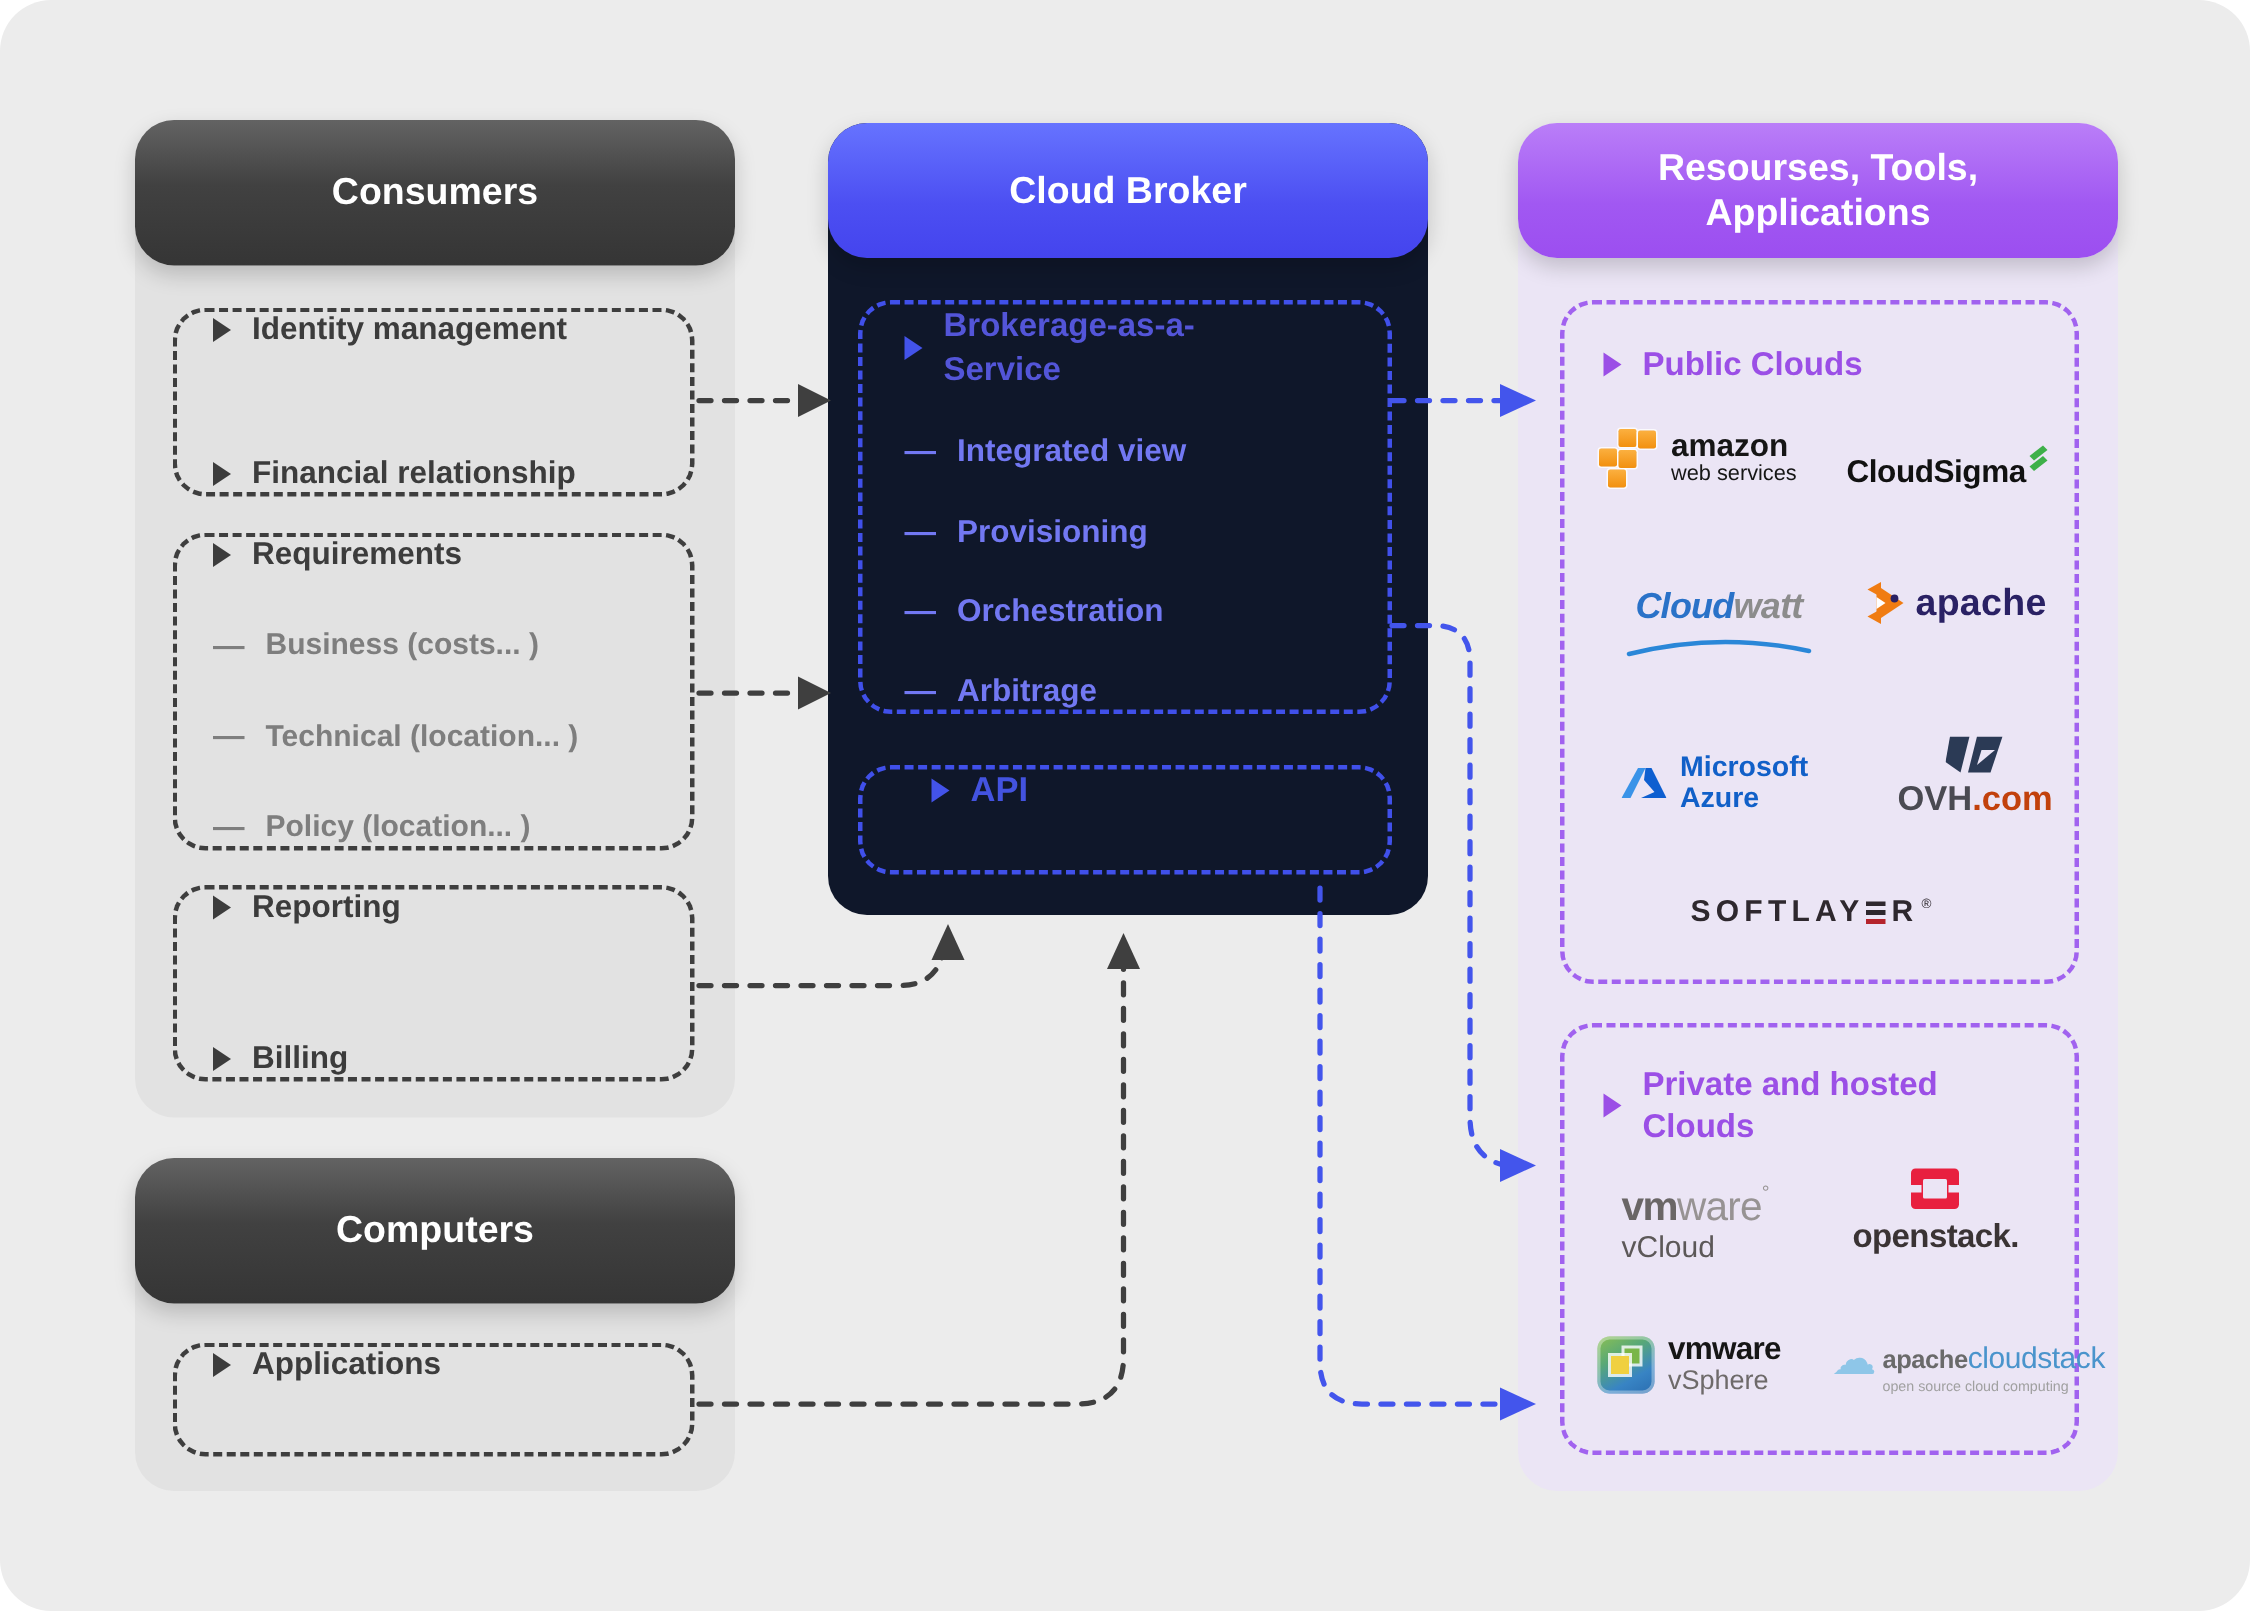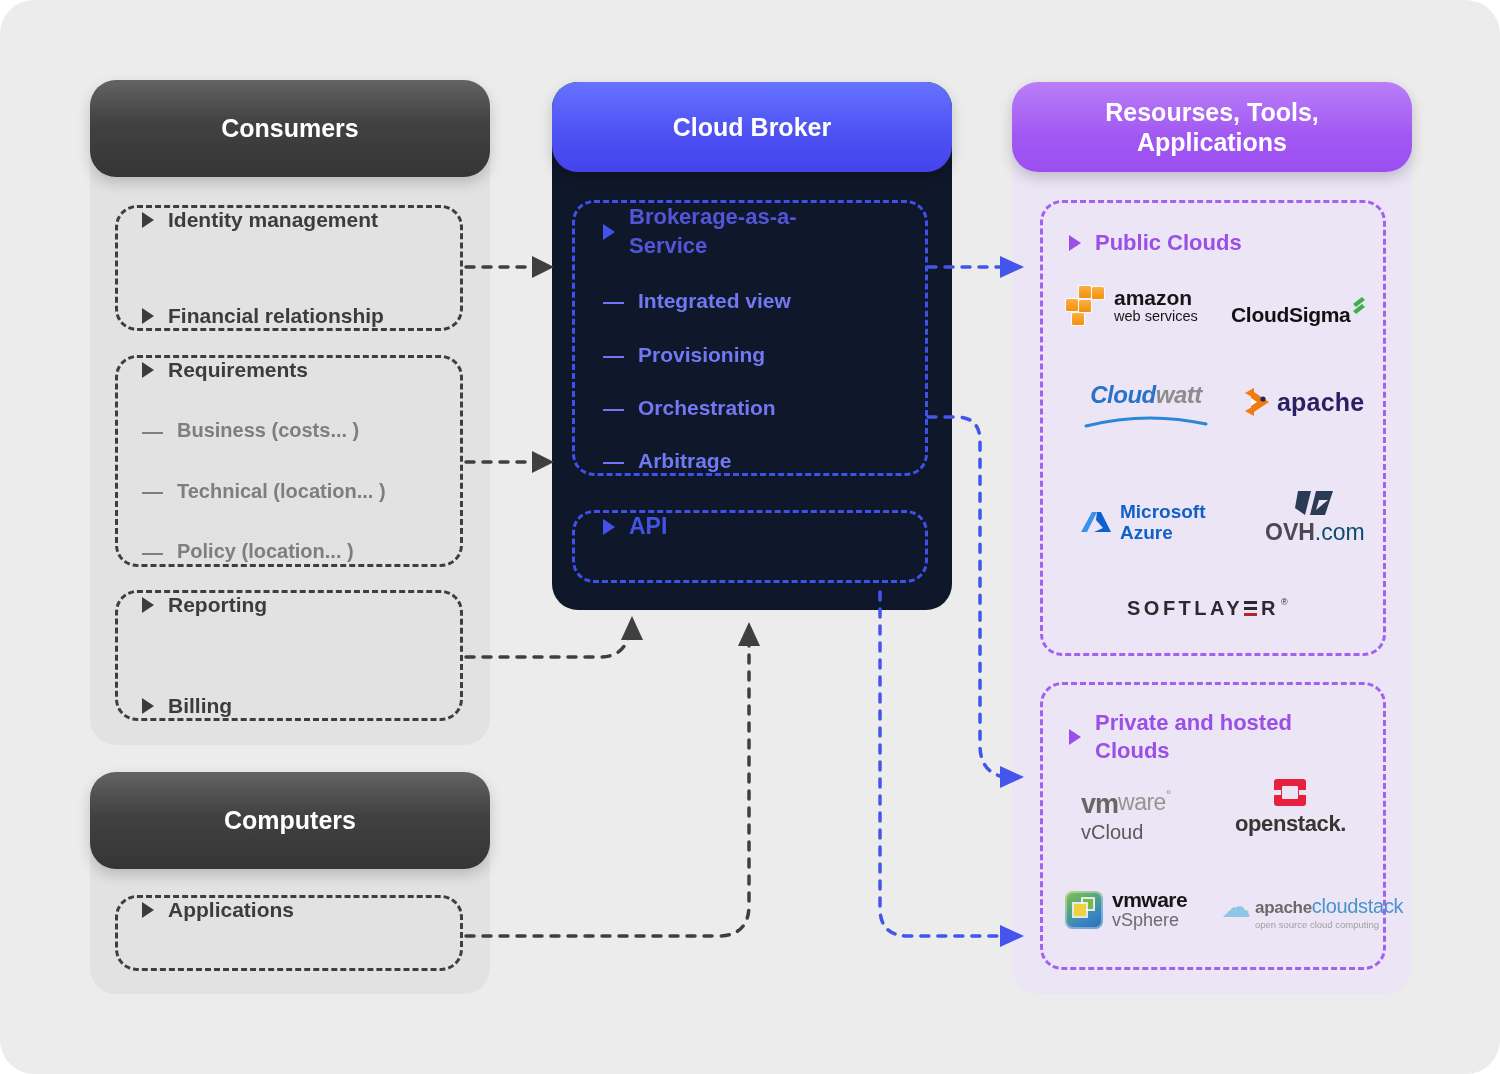--- a/index.html
+++ b/index.html
@@ -57,30 +57,30 @@
   .cw-text{font-style:italic;font-weight:700;font-size:24px;letter-spacing:-0.5px;}
   .cw-p1{color:#2a72c8;}
   .cw-p2{color:#8c8c8c;}
 
   .ik-label{font-weight:800;font-size:25px;color:#2a2164;letter-spacing:0.2px;}
 
   .az-line{font-weight:600;font-size:19px;color:#1160c8;line-height:1.12;}
 
   .ovh-wrap{display:flex;flex-direction:column;align-items:center;gap:2px;}
   .ovh-p1{font-weight:600;font-size:23px;color:#4a4a52;}
-  .ovh-p2{font-weight:400;font-size:23px;color:#0c4a6e;}
+  .ovh-p2{font-weight:700;font-size:23px;color:#c2410c;}
 
   .sl-wrap{display:flex;align-items:center;}
   .sl-text{font-weight:800;font-size:20px;letter-spacing:3.5px;color:#2e282e;}
   .sl-ebar{display:inline-block;width:13px;height:15px;margin:0 4px 0 1px;background:linear-gradient(#2e282e 0 20%,transparent 20% 40%,#2e282e 40% 60%,transparent 60% 80%,#b5242c 80% 100%);}
   .sl-reg{font-size:9px;color:#2e282e;transform:translateY(-7px);margin-left:2px;}
 
   .vc-row{display:flex;align-items:flex-start;}
   .vc-p1{font-weight:900;font-size:27px;color:#6a6666;letter-spacing:-1px;}
-  .vc-p2{font-weight:400;font-size:23px;color:#979393;letter-spacing:-0.5px;}
+  .vc-p2{font-weight:400;font-size:27px;color:#979393;letter-spacing:-0.5px;}
   .vc-deg{font-size:13px;color:#979393;transform:translateY(-2px);}
   .vc-sub{font-weight:400;font-size:20px;color:#5c5858;margin-top:1px;}
 
   .os-wrap{display:flex;flex-direction:column;align-items:center;gap:5px;}
   .os-icon{position:relative;width:32px;height:27px;background:#e8203f;border-radius:3px;}
   .os-inner{position:absolute;left:8px;top:7px;right:8px;bottom:7px;background:#ebe5f5;border-radius:1px;}
   .os-slit{position:absolute;height:5px;background:#ebe5f5;top:11px;}
   .os-slit.l{left:0;width:7px;}
   .os-slit.r{right:0;width:7px;}
   .os-label{font-weight:800;font-size:22px;color:#3a3334;letter-spacing:-0.4px;}
@@ -192,21 +192,21 @@
           <span class="item bluesub">Orchestration</span>
         </div>
         <div class="row">
           <span class="dash-b blue">—</span>
           <span class="item bluesub">Arbitrage</span>
         </div>
       </div>
     </div>
 
     <div class="dbox bluedash" style="left:20px;top:428px;width:356px;height:73px;">
-      <div class="rows" style="padding-left:28px;">
+      <div class="rows" style="padding-left:28px;margin-left:18px;">
         <div class="row">
           <span class="tri blue"></span>
           <span class="item" style="color:#4353e0;font-size:23px;">API</span>
         </div>
       </div>
     </div>
   </div>
 
   <div class="panel purple" style="left:1012px;top:82px;width:400px;height:912px;">
     <div class="panel-header purplegrad" style="height:90px;">
@@ -234,21 +234,21 @@
       </div>
 
       <div class="logo" style="left:188px;top:100px;gap:1px;">
         <span class="cs-label">CloudSigma</span>
         <svg class="cs-glyph" width="14" height="18" viewBox="0 0 14 18">
           <polygon points="1,8 10,1 13,4 4,11" fill="#3eb049"></polygon>
           <polygon points="1,15 10,8 13,11 4,18" fill="#3eb049"></polygon>
         </svg>
       </div>
 
-      <div class="logo cw-wrap" style="left:40px;top:178px;">
+      <div class="logo cw-wrap" style="left:40px;top:188px;">
         <span class="cw-text">
           <span class="cw-p1">Cloud</span><span class="cw-p2">watt</span>
         </span>
         <svg width="126" height="13" viewBox="0 0 126 13">
           <path d="M3,10 Q63,-5 123,8" stroke="#2a87d8" stroke-width="3" fill="none" stroke-linecap="round"></path>
         </svg>
       </div>
 
       <div class="logo" style="left:198px;top:183px;gap:4px;">
         <svg width="32" height="32" viewBox="0 0 32 32">

